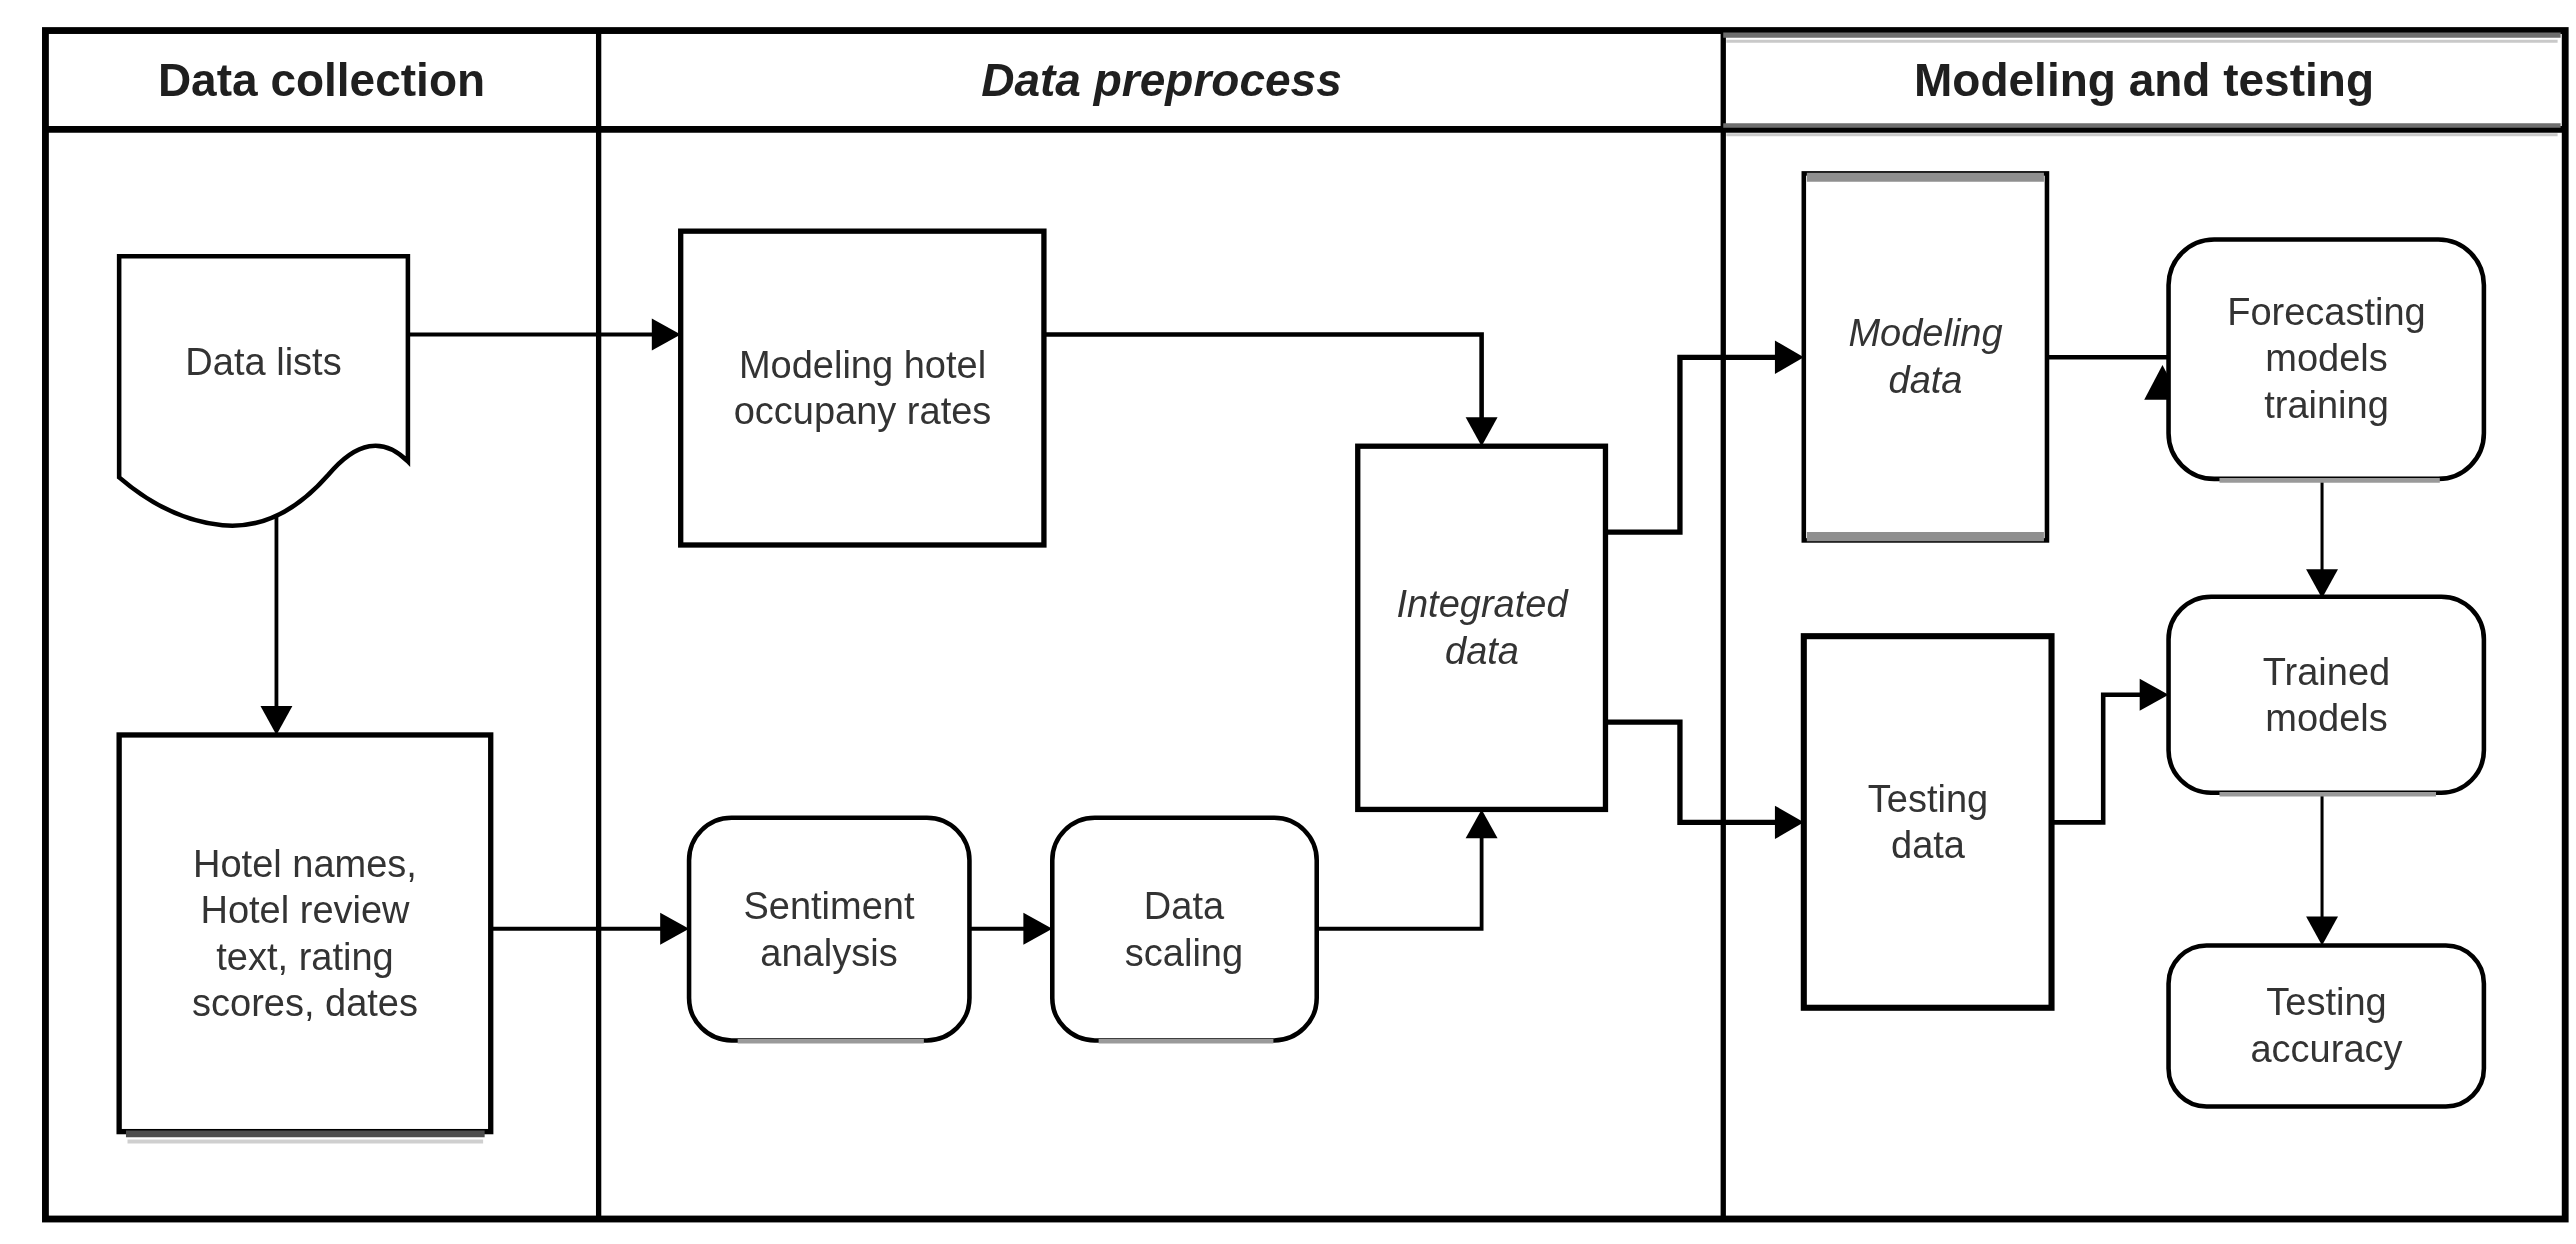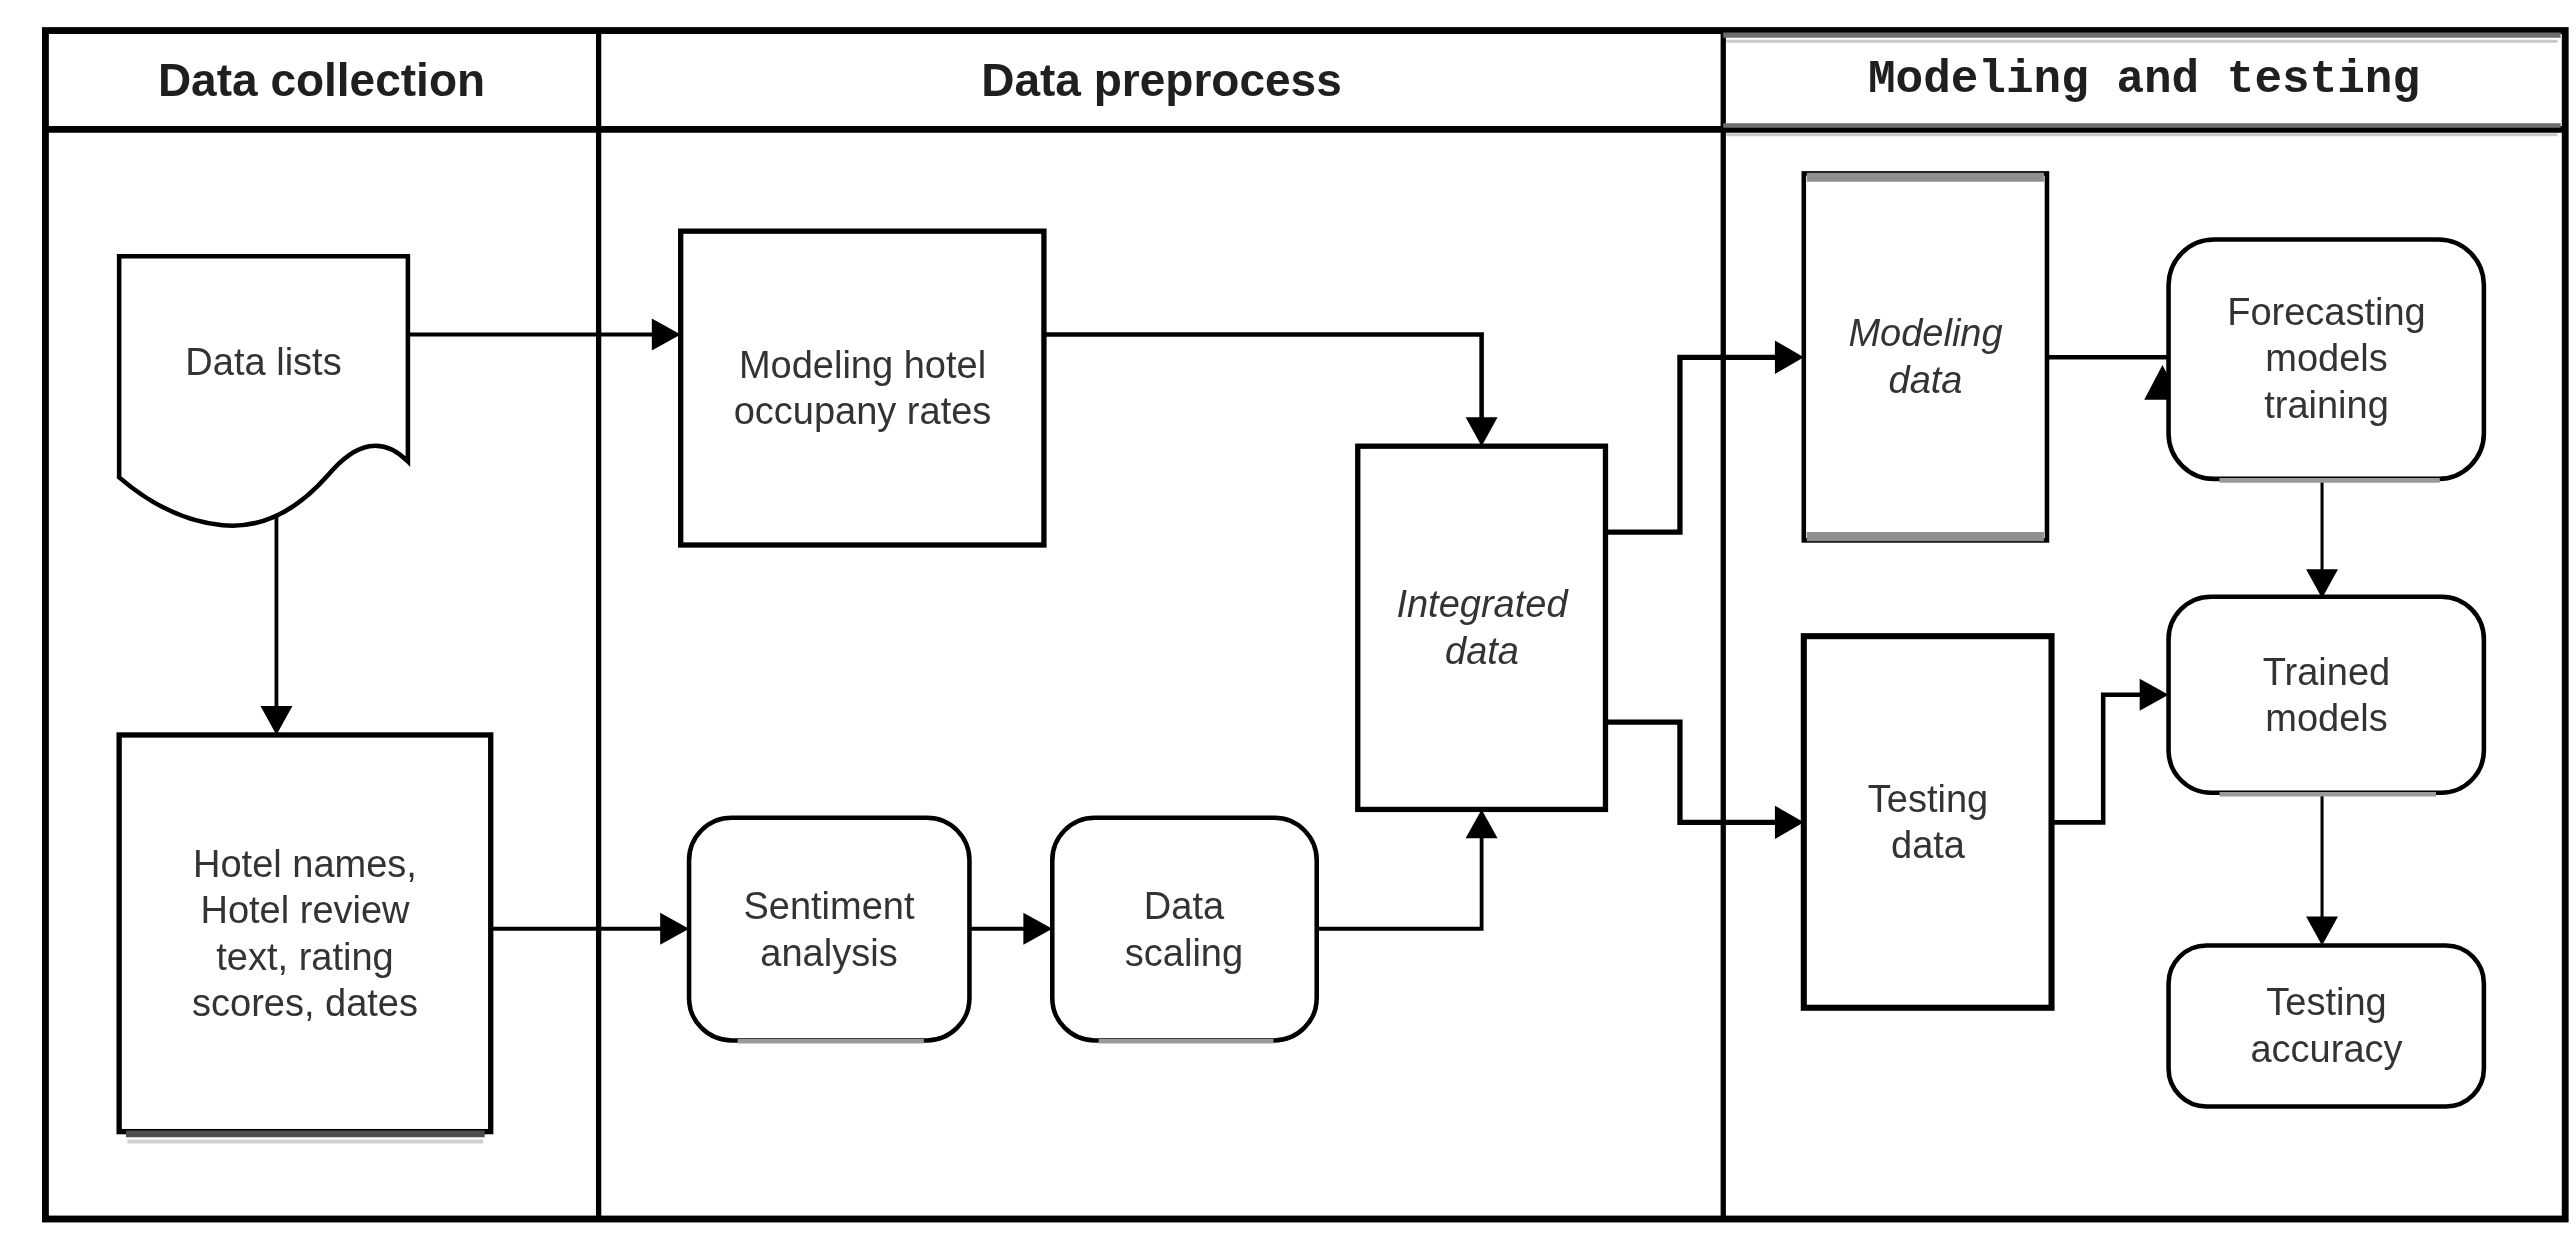--- a/index.html
+++ b/index.html
@@ -93,22 +93,22 @@
     <rect x="2838" y="315" width="415" height="315" rx="60" ry="60" fill="#ffffff" stroke="#000000" stroke-width="6"></rect>
     <line x1="2905" y1="632" x2="3195" y2="632" stroke="#9a9a9a" stroke-width="6"></line>
 
     <rect x="2838" y="785" width="415" height="258" rx="56" ry="56" fill="#ffffff" stroke="#000000" stroke-width="6"></rect>
     <line x1="2905" y1="1045" x2="3190" y2="1045" stroke="#9a9a9a" stroke-width="6"></line>
 
     <rect x="2838" y="1244" width="415" height="212" rx="50" ry="50" fill="#ffffff" stroke="#000000" stroke-width="6"></rect>
   </svg>
 
   <div class="col-header" style="left:33px;top:33px;width:553px;height:93px;">Data collection</div>
-  <div class="col-header" style="left:587px;top:33px;width:1125px;height:93px;">Data preprocess</div>
-  <div class="col-header" style="left:1711px;top:33px;width:842px;height:93px;font-family:Liberation Mono, monospace;">Modeling and testing</div>
+  <div class="col-header" style="left:587px;top:33px;width:1125px;height:93px;font-style:italic;">Data preprocess</div>
+  <div class="col-header" style="left:1711px;top:33px;width:842px;height:93px;">Modeling and testing</div>
 
   <div class="node-label" style="left:107px;top:256px;width:289px;height:213px;">Data lists</div>
   <div class="node-label" style="left:107px;top:735px;width:372px;height:397px;">Hotel names,
 Hotel review
 text, rating
 scores, dates</div>
   <div class="node-label" style="left:669px;top:231px;width:363px;height:314px;align-items:center;">Modeling hotel
 occupany rates</div>
   <div class="node-label" style="left:677px;top:818px;width:280px;height:223px;">Sentiment
 analysis</div>

